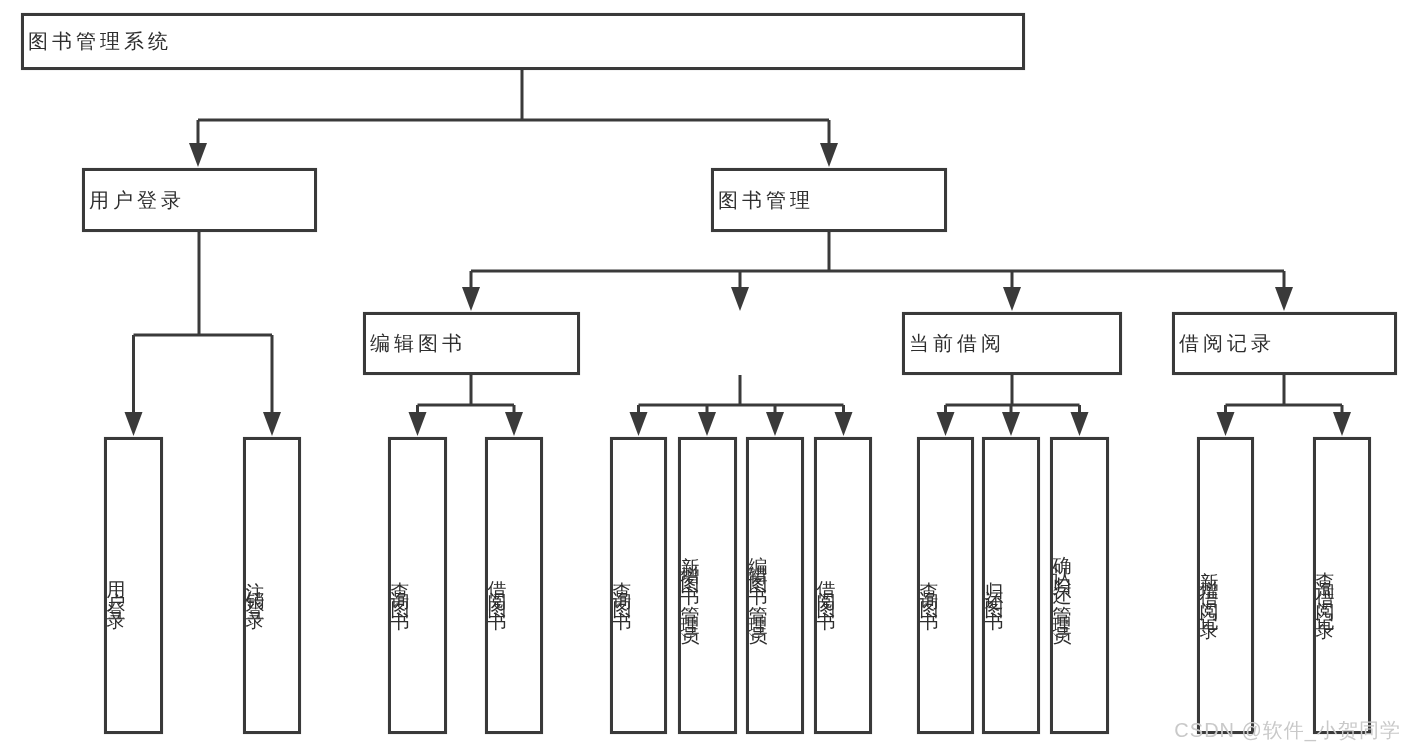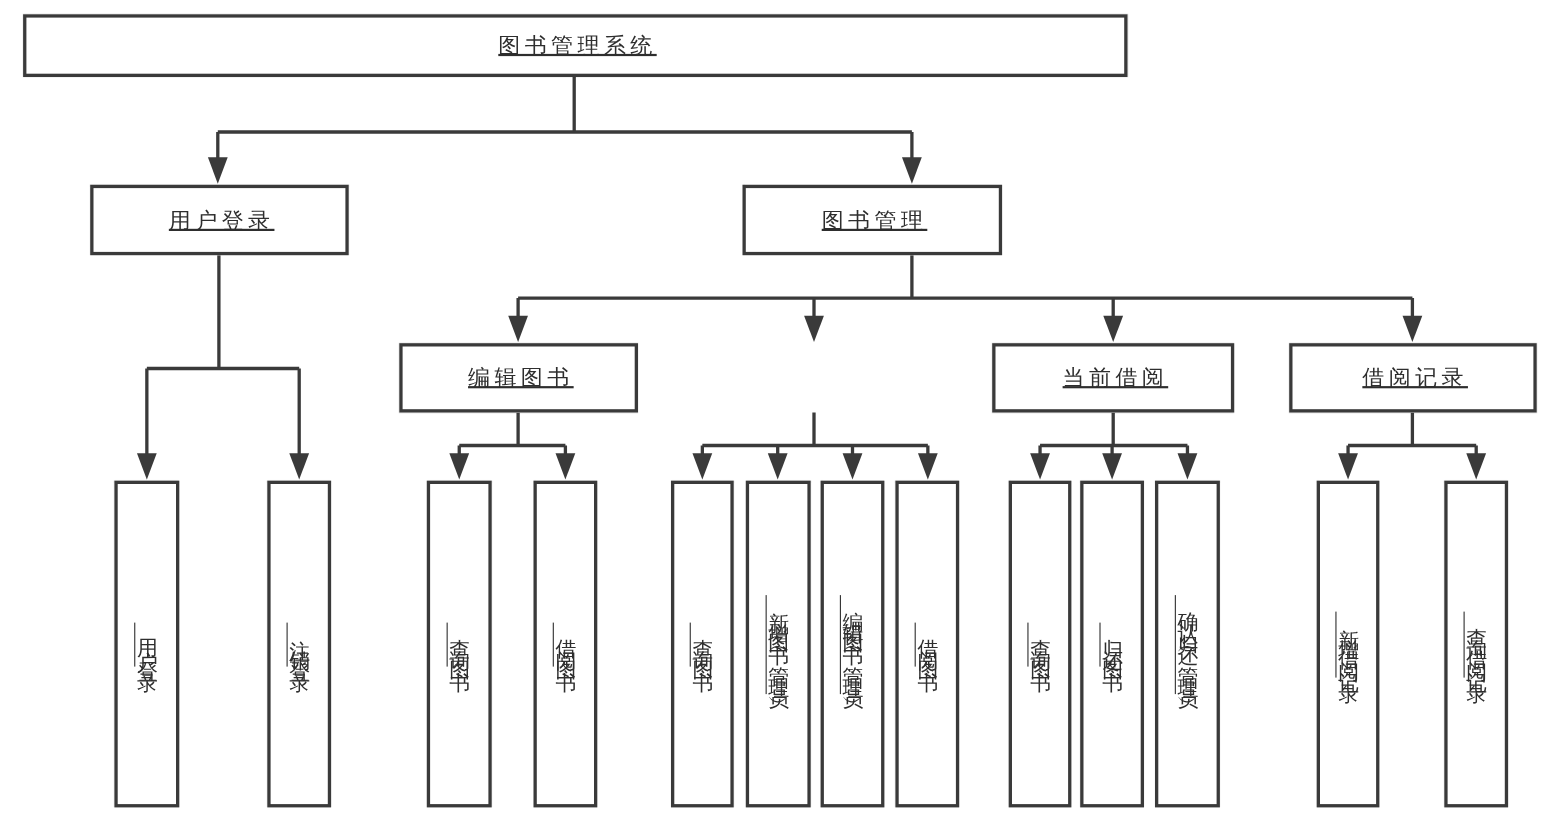--- a/index.html
+++ b/index.html
@@ -12,25 +12,24 @@
     font-family: "Liberation Sans", "DejaVu Sans", sans-serif;
     overflow: hidden;
   }
   svg.connectors { position: absolute; left: 0; top: 0; z-index: 1; }
   .node {
     position: absolute;
     background: #ffffff;
     border: 3px solid #3a3a3a;
     display: flex;
     align-items: center;
-    justify-content: center;
+    justify-content: flex-start;
     color: #2e2e2e;
     z-index: 2;
     box-shadow: 0 0 1px rgba(0,0,0,0.25);
-    text-decoration: underline;
   }
   .node.h { font-size: 20px; letter-spacing: 4px; white-space: nowrap; }
   .node.h .lbl { padding-left: 4px; }
   .node.v .lbl {
     writing-mode: vertical-rl;
     text-orientation: mixed;
     font-size: 19px;
     line-height: 1;
     letter-spacing: 10px;
     white-space: nowrap;
@@ -91,21 +90,21 @@
     </g>
   </svg>
 
   <div class="node h" style="left:21px;top:13px;width:1004px;height:57px">
     <span class="lbl">图书管理系统</span>
   </div>
 
   <div class="node h" style="left:82px;top:168px;width:235px;height:64px">
     <span class="lbl">用户登录</span>
   </div>
-  <div class="node h" style="left:675px;top:168px;width:236px;height:64px">
+  <div class="node h" style="left:711px;top:168px;width:236px;height:64px">
     <span class="lbl">图书管理</span>
   </div>
 
   <div class="node h" style="left:363px;top:312px;width:217px;height:63px">
     <span class="lbl">编辑图书</span>
   </div>
   <div class="node h" style="left:1172px;top:312px;width:225px;height:63px">
     <span class="lbl">借阅记录</span>
   </div>
   <div class="node h" style="left:902px;top:312px;width:220px;height:63px">
@@ -149,14 +148,15 @@
     <span class="lbl">确认归还（管理员）</span>
   </div>
 
   <div class="node v" style="left:1197px;top:437px;width:57px;height:297px">
     <span class="lbl">新增借阅记录</span>
   </div>
   <div class="node v" style="left:1313px;top:437px;width:58px;height:297px">
     <span class="lbl">查询借阅记录</span>
   </div>
 
+  <div class="watermark">CSDN @软件_小贺同学</div>
 
 </div>
 
 </body></html>

